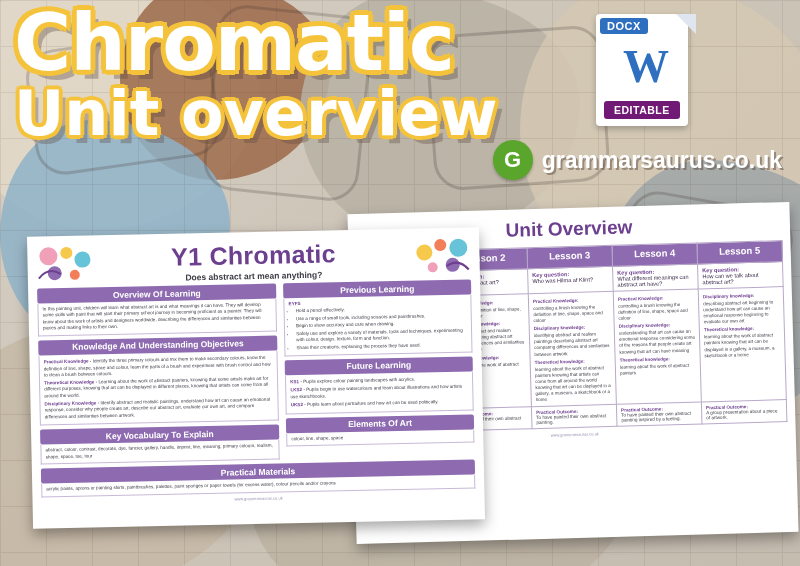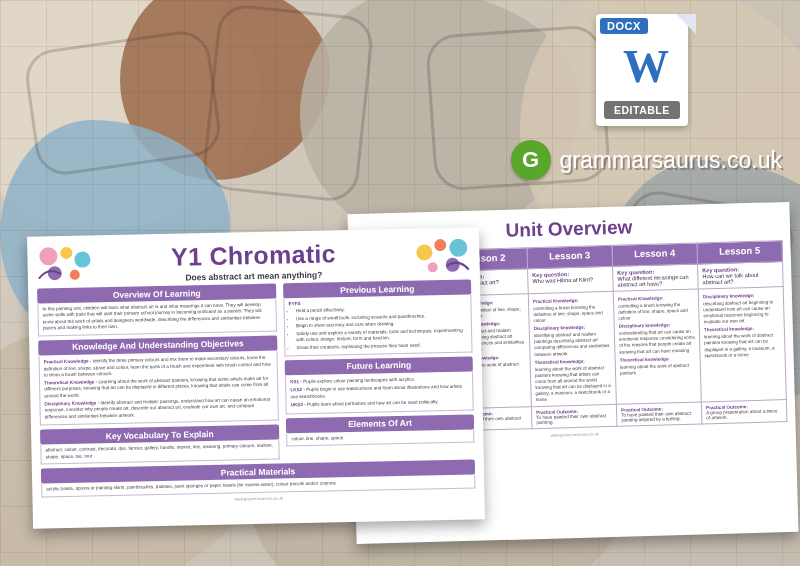--- a/index.html
+++ b/index.html
@@ -58,28 +58,28 @@
 
   
   .docx{position:absolute;right:104px;top:14px;width:100px;height:112px;}
   .docx .sheet{position:absolute;left:0;top:0;width:92px;height:112px;background:#fff;border-radius:4px;
      box-shadow:0 3px 6px rgba(0,0,0,.25);}
   .docx .fold{position:absolute;right:0;top:0;border-left:20px solid transparent;border-top:20px solid #dfe6ef;}
   .docx .tag{position:absolute;left:4px;top:4px;background:#2f6fc0;color:#fff;font-size:11px;font-weight:bold;
      padding:2px 7px;border-radius:3px;letter-spacing:.5px;}
   .docx .w{position:absolute;left:0;right:0;top:30px;text-align:center;color:#2f6fc0;font-weight:bold;font-size:46px;
      font-family:"Liberation Serif", serif;line-height:46px;}
-  .docx .editable{position:absolute;left:8px;bottom:7px;background:#737373;color:#fff;font-size:10.5px;font-weight:bold;
+  .docx .editable{position:absolute;left:8px;bottom:7px;background:#701a75;color:#fff;font-size:10.5px;font-weight:bold;
      padding:3px 10px;border-radius:3px;letter-spacing:.5px;}
 
   
   .brand{position:absolute;right:18px;top:140px;display:flex;align-items:center;gap:9px;}
   .brand .leaf{width:40px;height:40px;border-radius:50%;background:#5aa52b;display:flex;align-items:center;justify-content:center;
      color:#fff;font-weight:bold;font-size:22px;box-shadow:0 2px 3px rgba(0,0,0,.25);}
-  .brand .txt{font-size:23px;font-weight:normal;color:#ffffff;text-shadow:2px 2px 0 rgba(80,60,50,.45);}
+  .brand .txt{font-size:23px;font-weight:bold;color:#ffffff;text-shadow:2px 2px 0 rgba(80,60,50,.45);}
 
   
   .doc{position:absolute;background:#fff;box-shadow:0 6px 14px rgba(0,0,0,.35);}
 
   
   .doc-back{left:352px;top:208px;width:442px;height:330px;transform:rotate(-1.6deg);transform-origin:center;
      padding:6px 8px;box-sizing:border-box;}
   .ov-title{color:#6d3f8f;font-size:19px;font-weight:bold;text-align:center;margin:4px 0 6px;}
   .ov-table{width:100%;border-collapse:collapse;table-layout:fixed;}
   .ov-table th,.ov-table td{border:1px solid #b9a9c9;vertical-align:top;padding:3px 4px;}
@@ -128,20 +128,24 @@
     <div class="blob b7"></div>
       <div class="blob b8"></div>
     <div class="gridlines"></div>
     <div class="grafline g1"></div>
       <div class="grafline g2"></div>
       <div class="grafline g3"></div>
     <div class="grafline g4"></div>
       <div class="grafline g5"></div>
   </div>
 
+  <div class="headline-wrap">
+    <div class="headline">Chromatic</div>
+    <div class="subhead">Unit overview</div>
+  </div>
 
   <div class="docx">
     <div class="sheet"></div>
     <div class="fold"></div>
     <div class="tag">DOCX</div>
     <div class="w">W</div>
     <div class="editable">EDITABLE</div>
   </div>
 
   <div class="brand">

